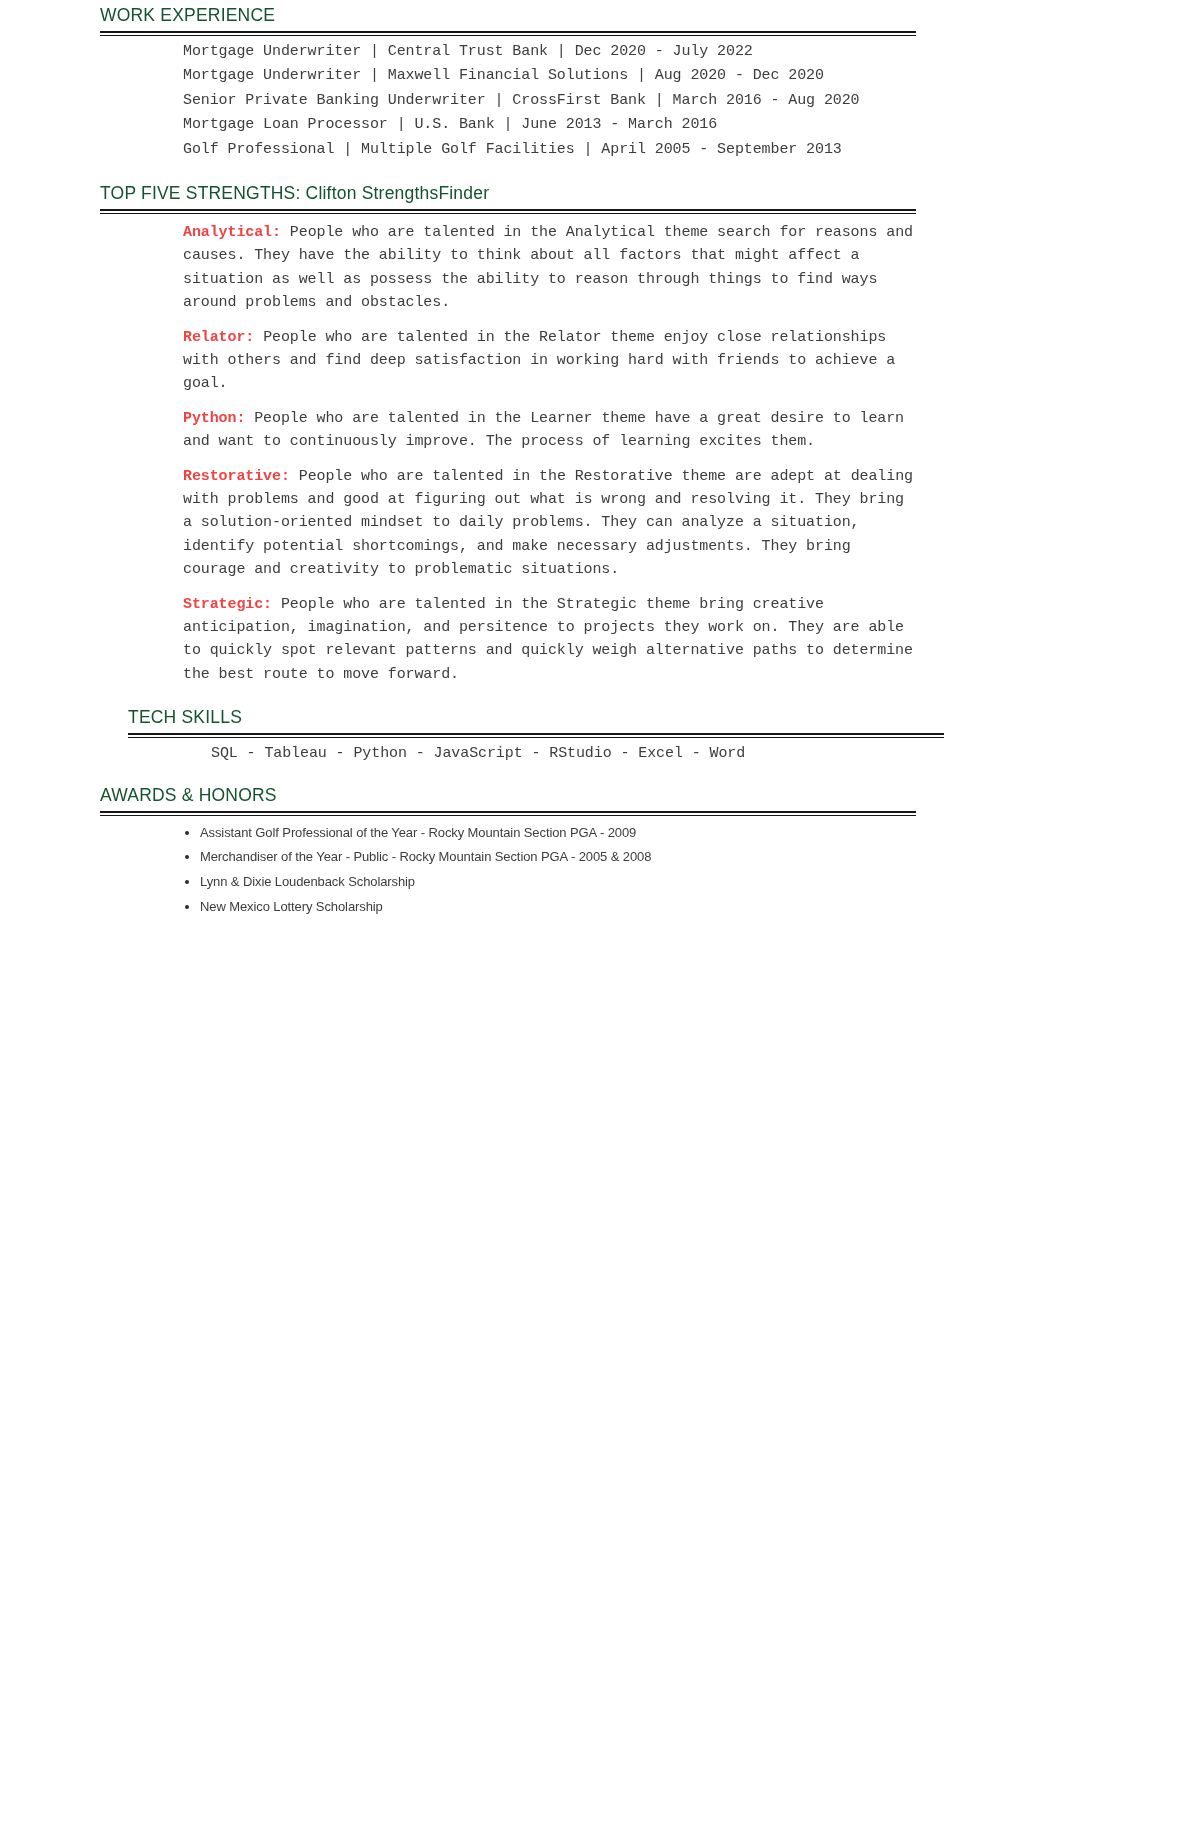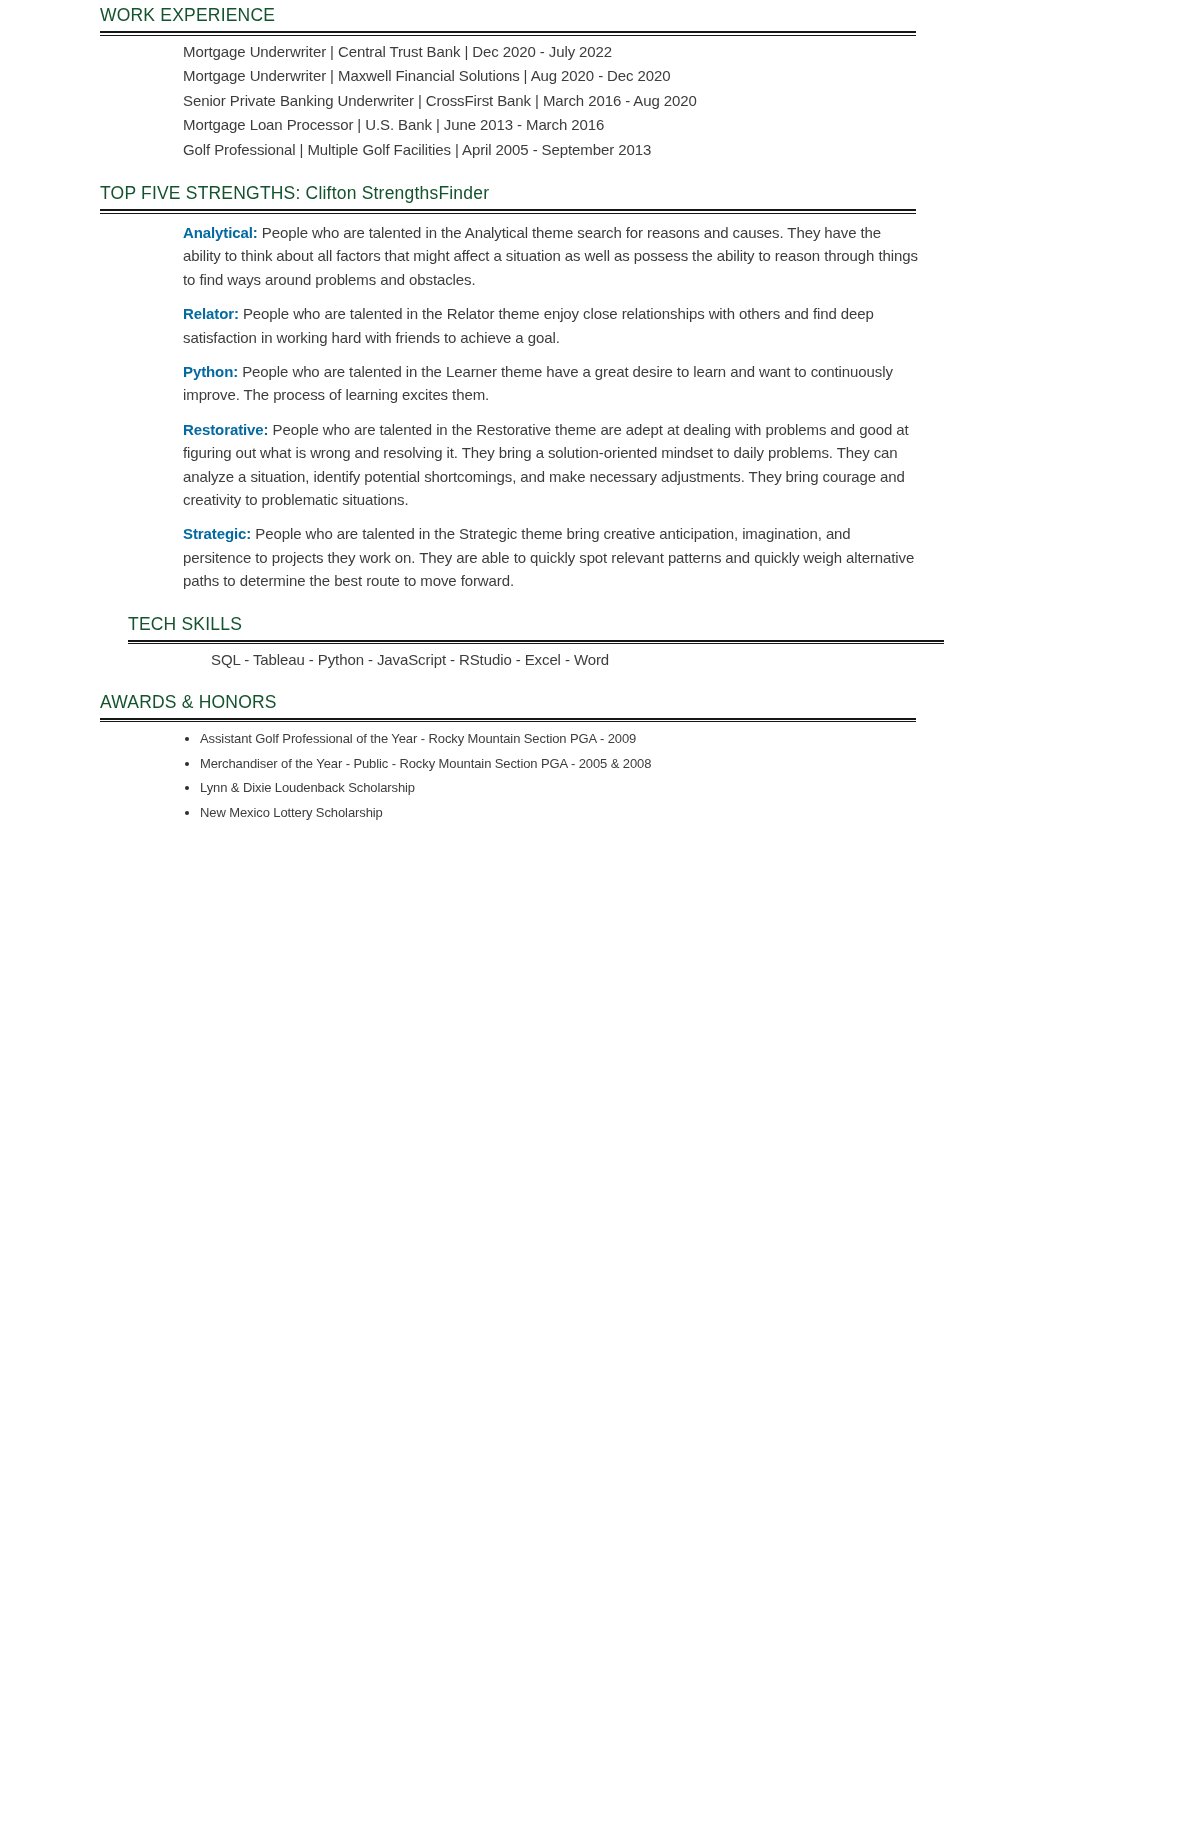--- a/index.html
+++ b/index.html
@@ -28,41 +28,41 @@
     letter-spacing: 0.2px;
     white-space: nowrap;
   }
   .rule {
     margin-top: 5px;
     height: 1.5px;
     border-top: 2.6px solid #161616;
     border-bottom: 1.3px solid #161616;
     width: 816px;
   }
-  .indent { padding-left: 83px; }
+  .indent { padding-left: 83px; font-family: Liberation Mono, monospace; }
   .entries { margin-top: 4px; }
   .entry {
     margin: 0;
     font-size: 15px;
     line-height: 24.6px;
     letter-spacing: -0.1px;
     white-space: nowrap;
   }
   #strengths { margin-top: 21px; }
   .strengths-body { margin-top: 7px; width: 736px; }
   .strength {
     margin: 0 0 11px 0;
     font-size: 15px;
     line-height: 23.4px;
     letter-spacing: -0.1px;
   }
   .strength:last-child { margin-bottom: 0; }
   .s-label {
     font-weight: 700;
-    color: #0369a1;
+    color: #ef4444;
   }
   #tech { margin-top: 21px; margin-left: 28px; }
   .skills-line {
     margin: 4px 0 0 0;
     font-size: 15px;
     line-height: 24.6px;
     letter-spacing: -0.1px;
     white-space: nowrap;
   }
   #awards { margin-top: 19px; }

